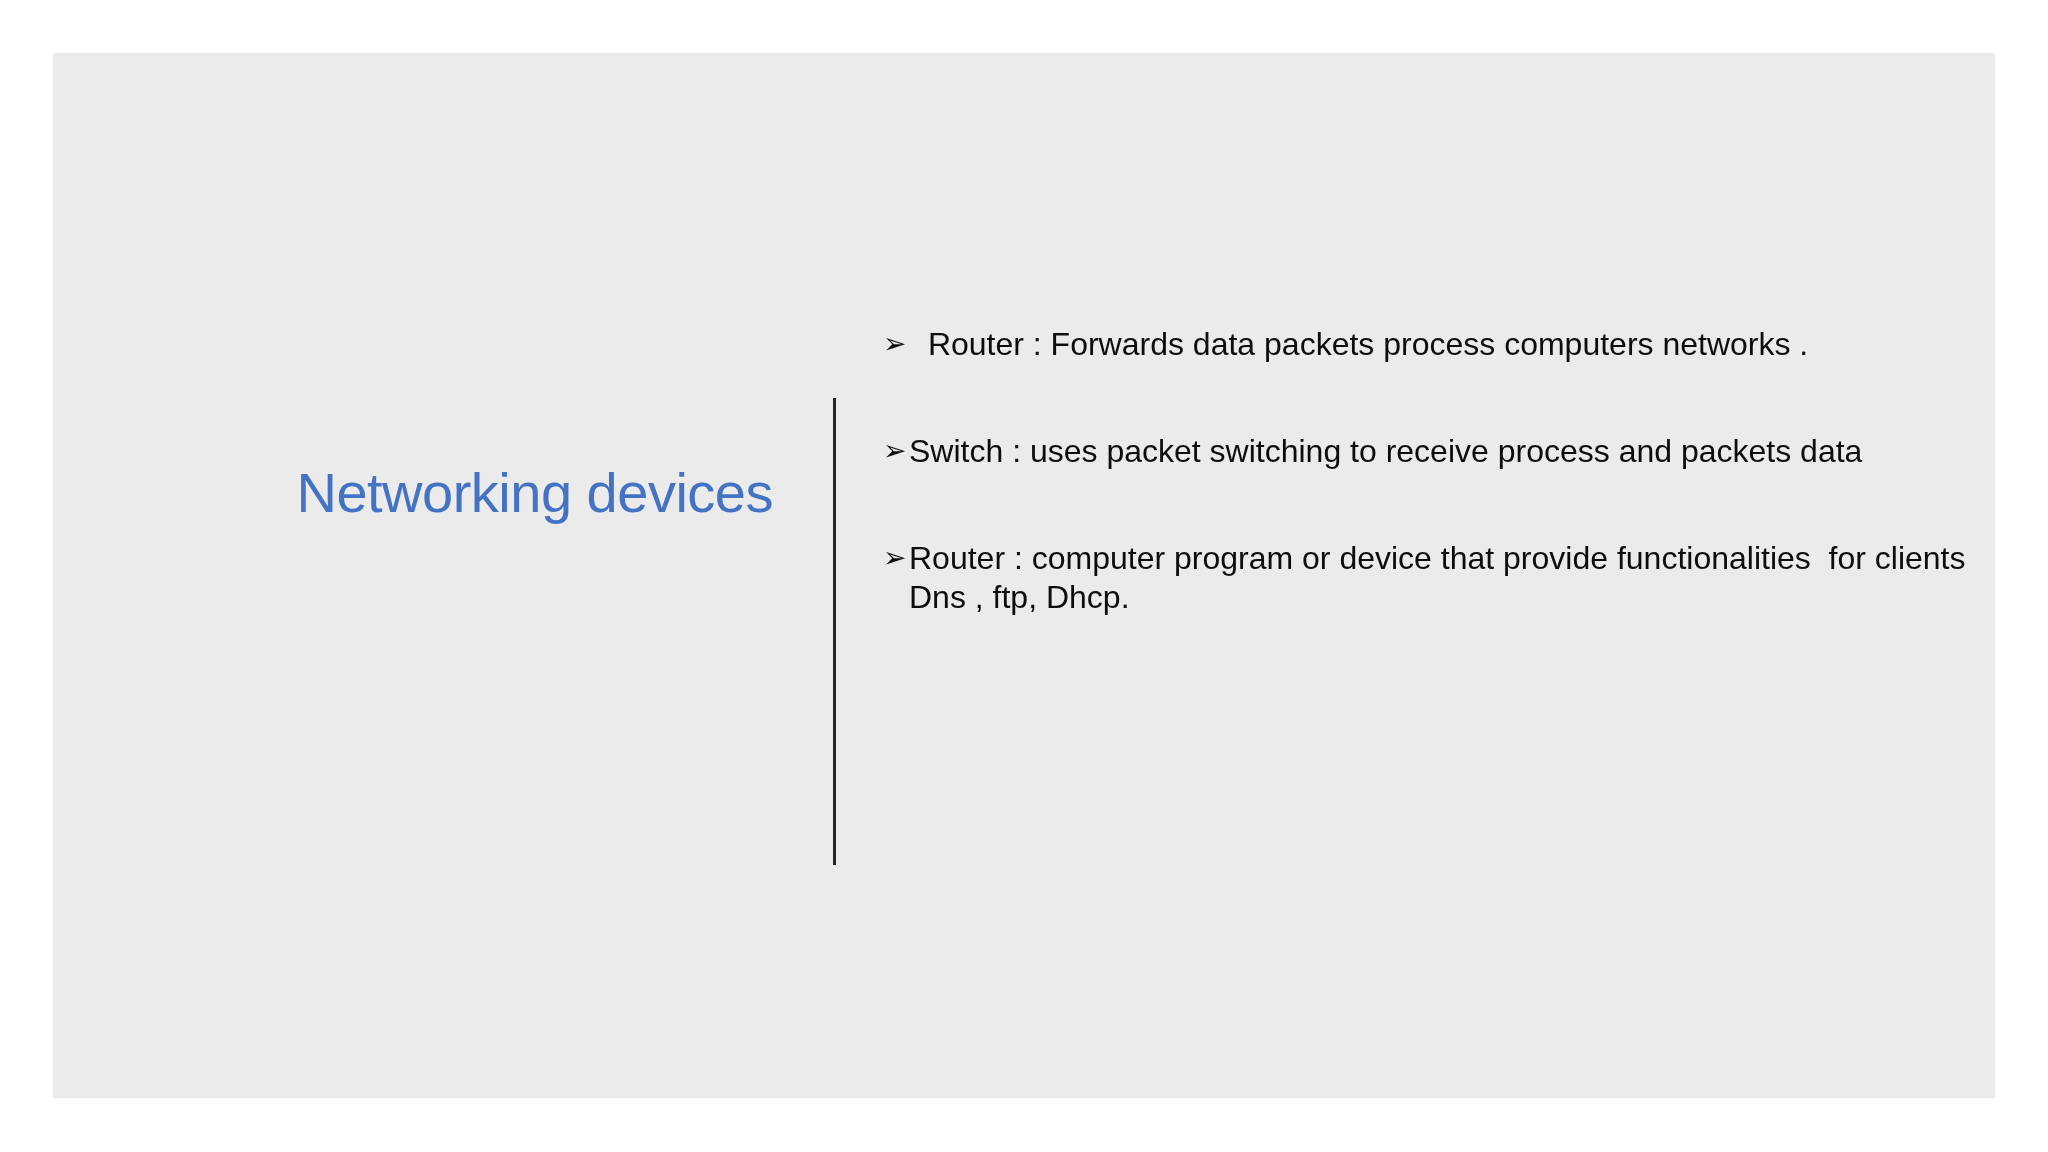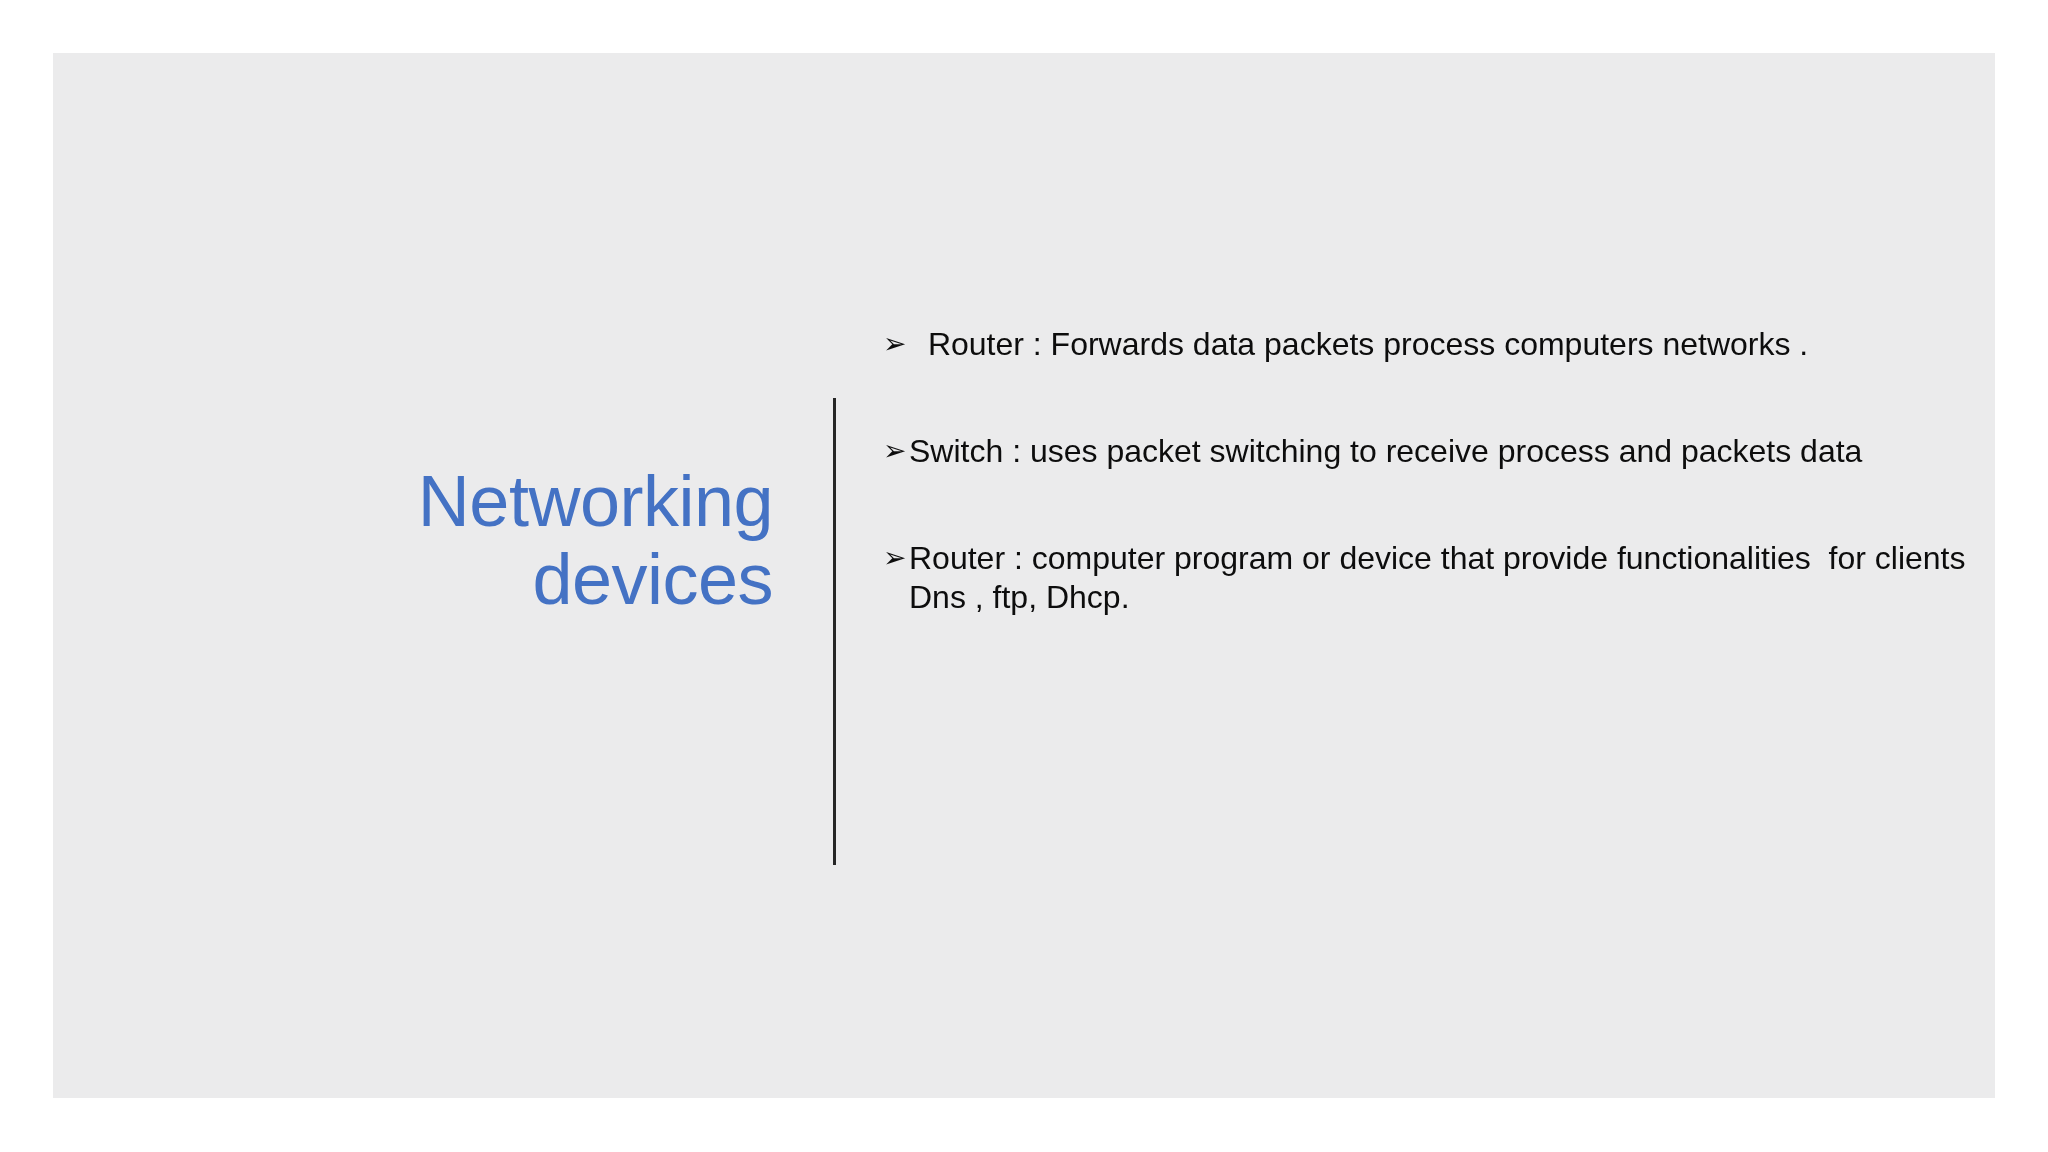--- a/index.html
+++ b/index.html
@@ -28,21 +28,21 @@
   .title-block {
     position: absolute;
     left: 120px;
     top: 410px;
     width: 600px;
     text-align: right;
   }
   .title-text {
     display: block;
     font-family: "Liberation Sans", sans-serif;
-    font-size: 72px;
+    font-size: 56px;
     line-height: 1.08;
     font-weight: 400;
     color: #4472c4;
     letter-spacing: -0.5px;
     white-space: pre-line;
   }
 
   
   .divider {
     position: absolute;

